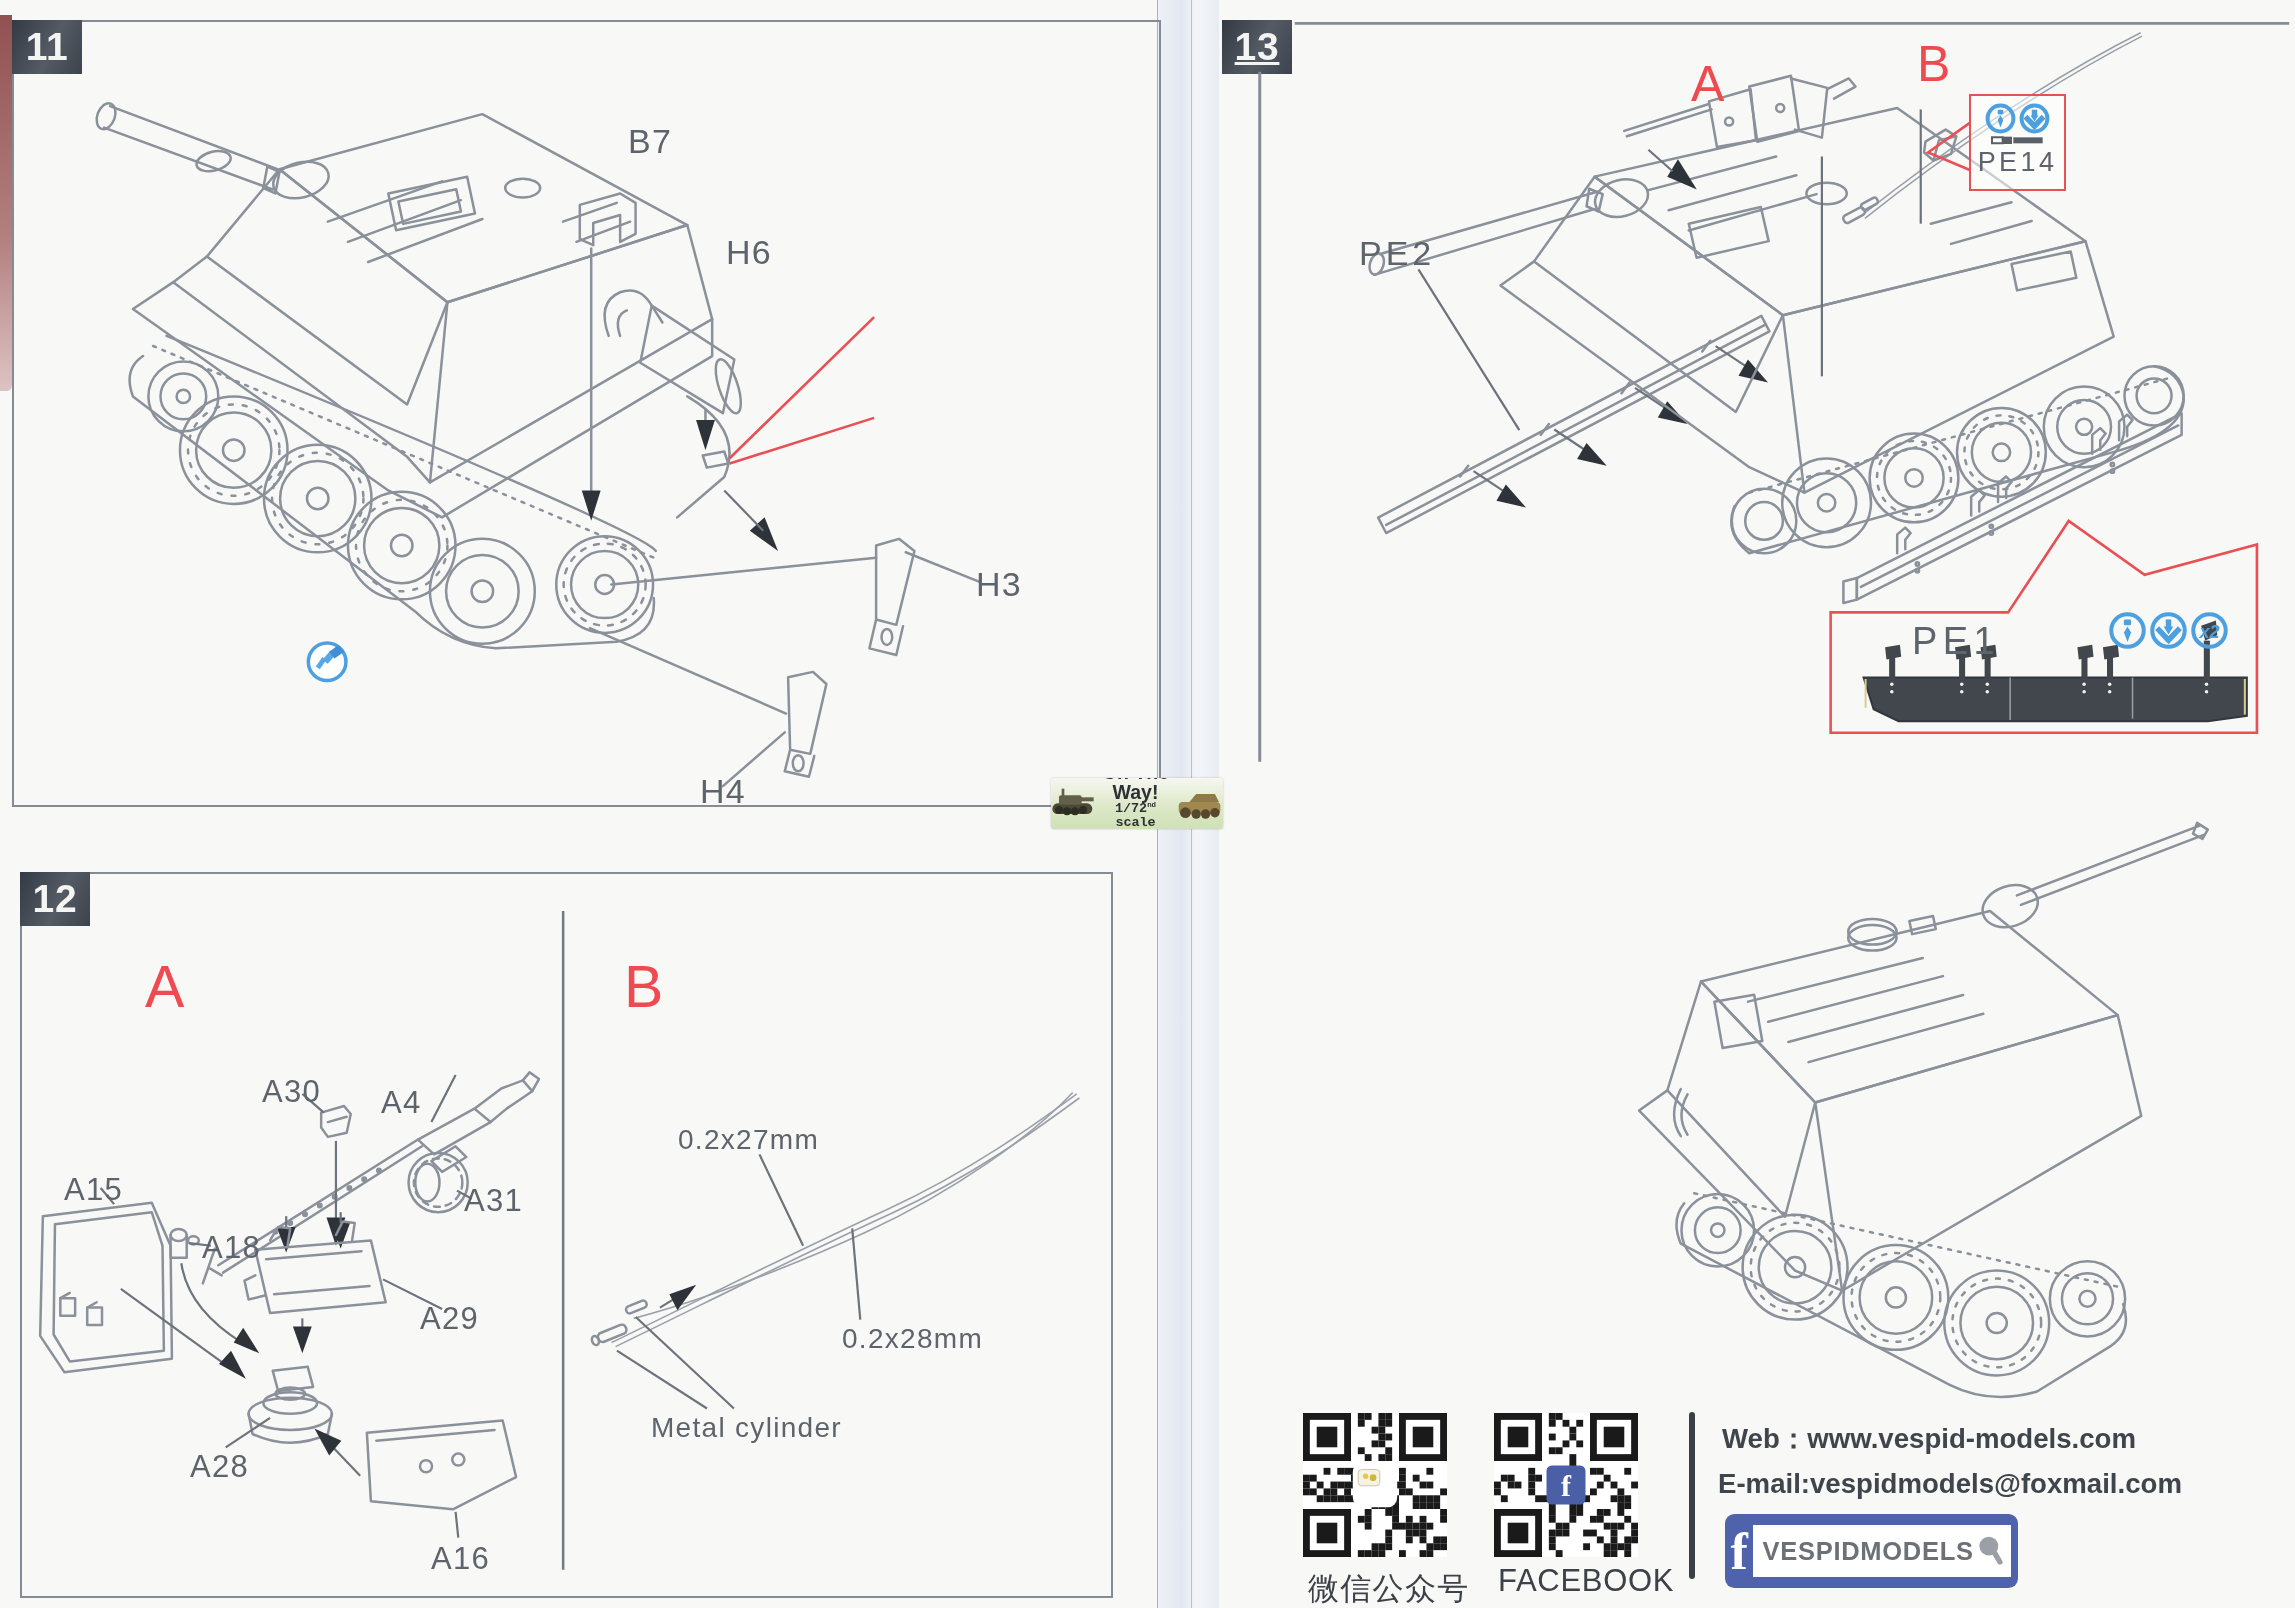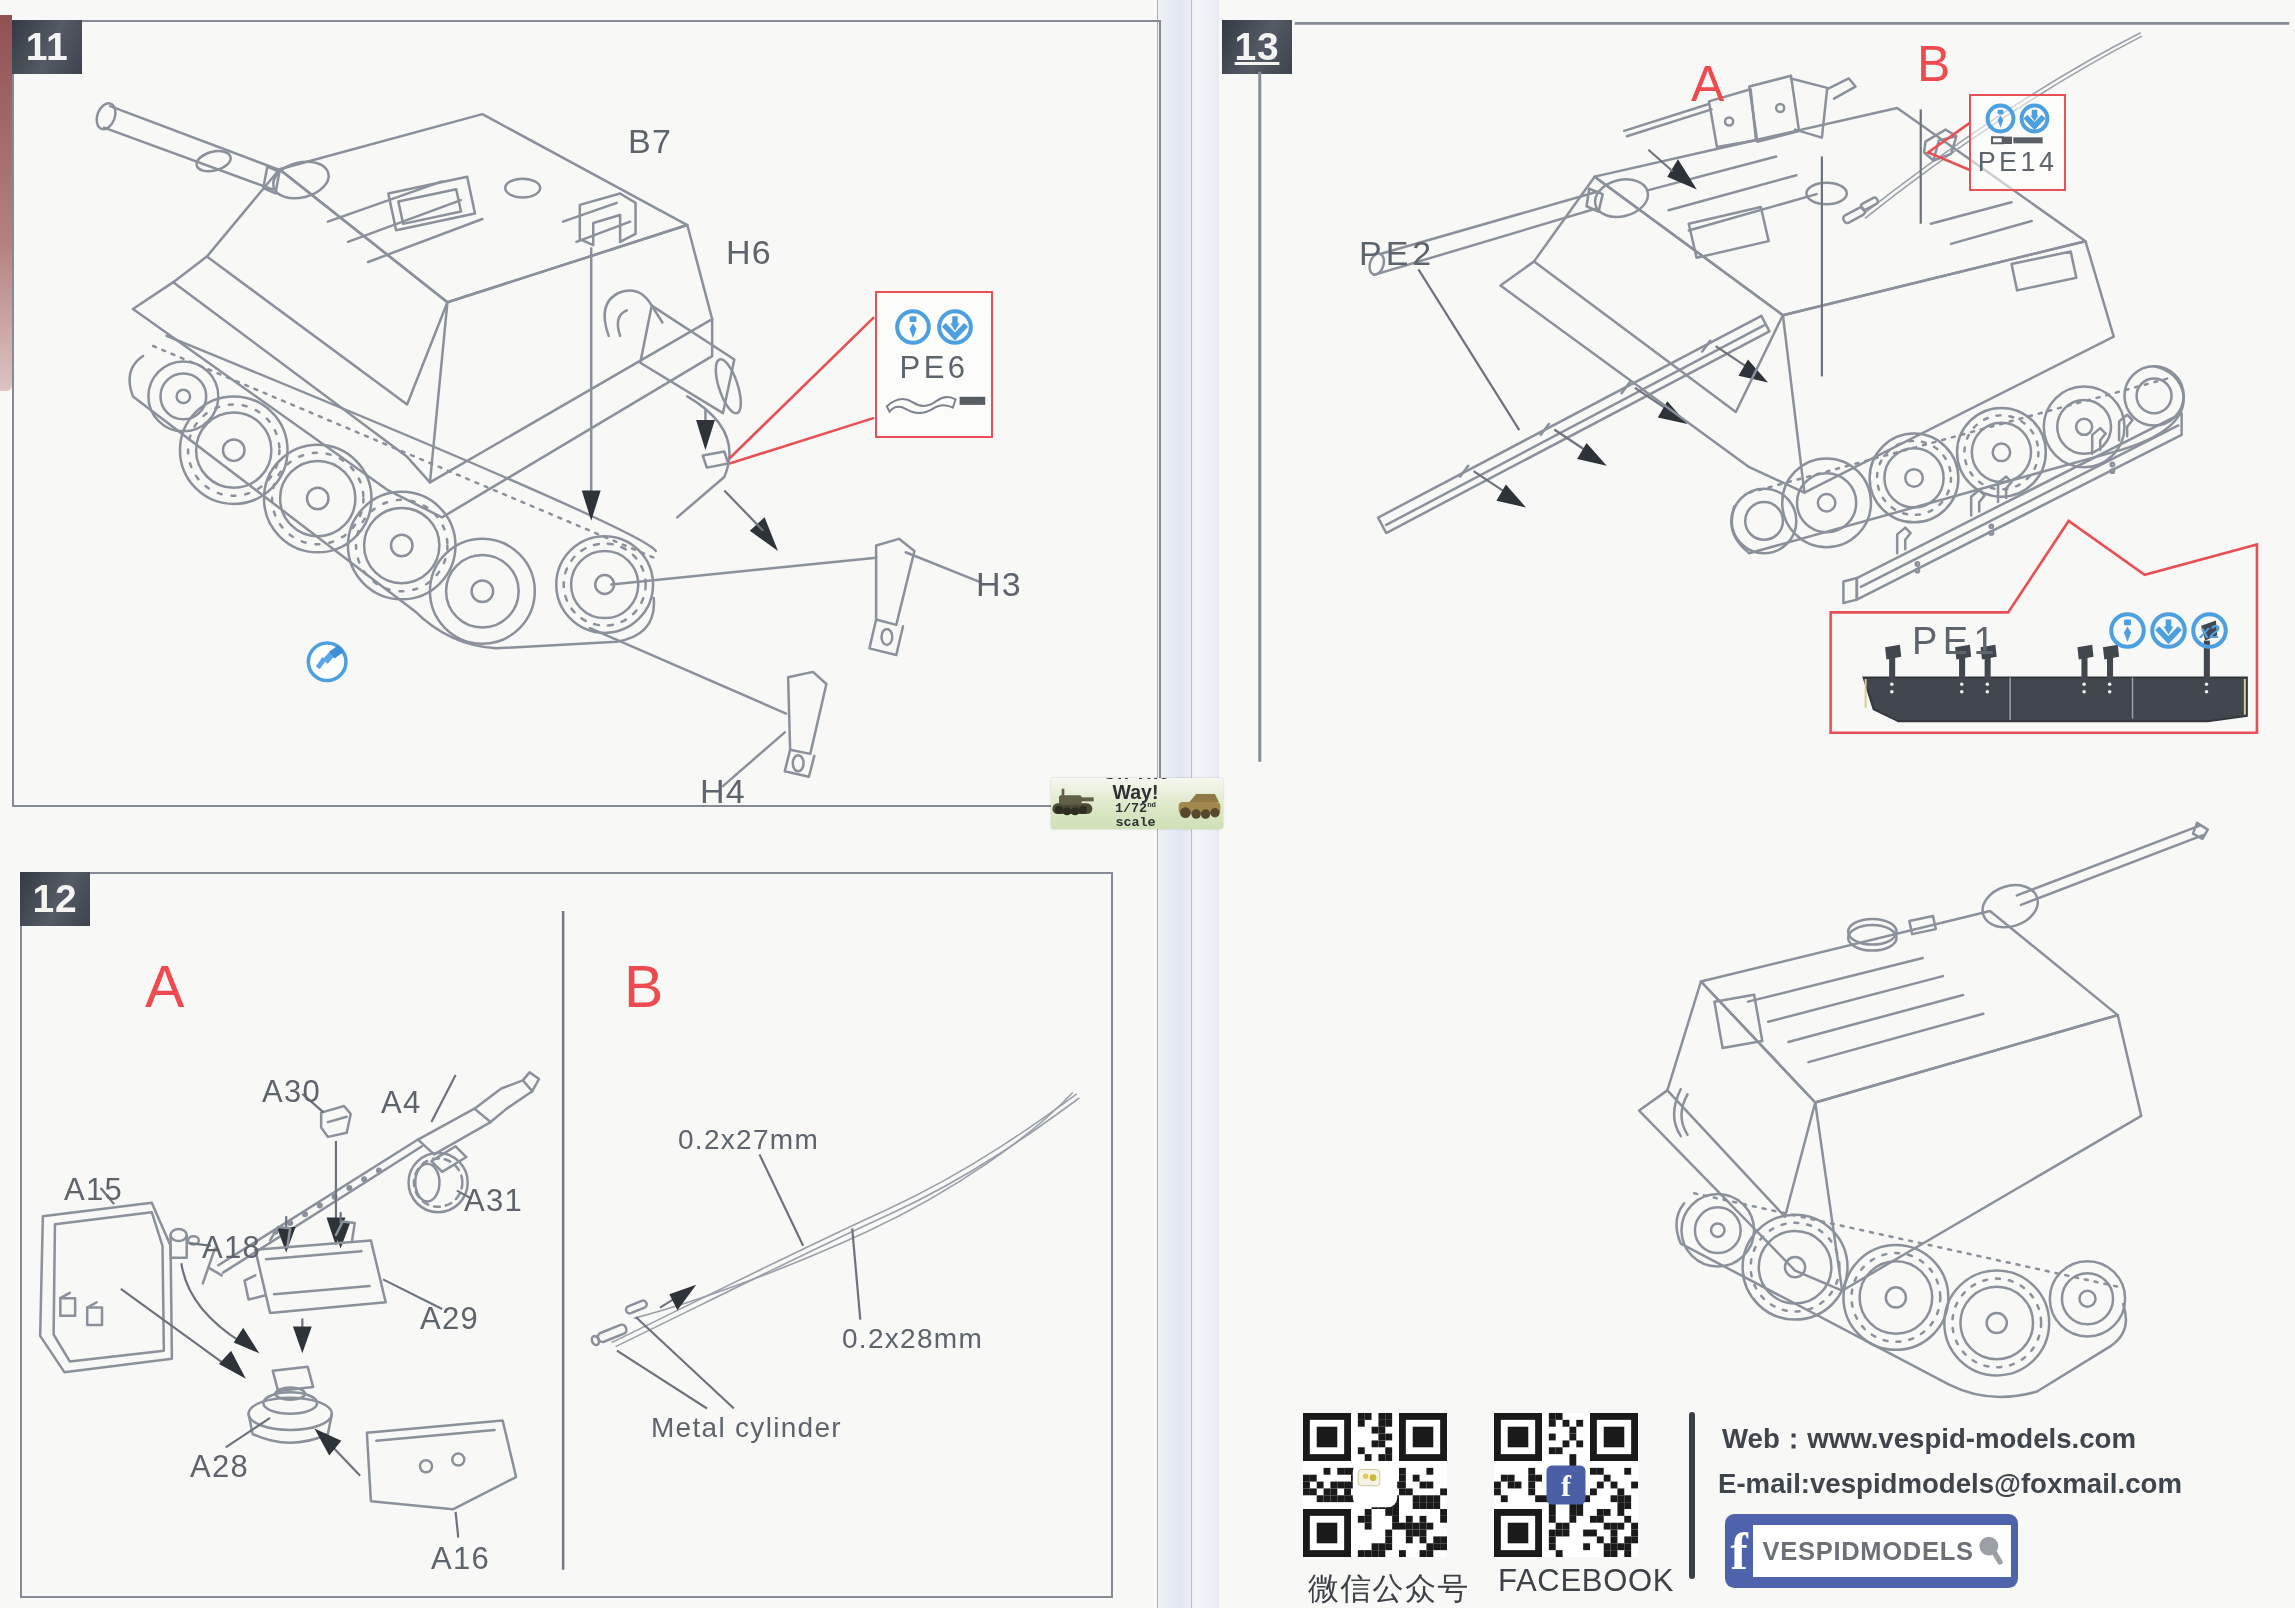--- a/index.html
+++ b/index.html
@@ -178,35 +178,20 @@
       <polygon fill="#5aa7e8" points="462,952 474,938 482,944 470,958"></polygon>
       <polygon fill="#3f8fd6" points="472,940 486,930 494,940 480,950"></polygon>
     </g>
   </svg>
 
   <div class="plabel" style="left:628px;top:122px;font-size:34px;">B7</div>
   <div class="plabel" style="left:726px;top:233px;font-size:34px;">H6</div>
   <div class="plabel" style="left:976px;top:565px;font-size:34px;">H3</div>
   <div class="plabel" style="left:700px;top:772px;font-size:34px;">H4</div>
 
-  <div class="pebox" style="left:875px;top:291px;width:114px;height:143px;">
-    <div style="display:flex;gap:4px;margin-top:15px;">
-      <svg class="bicon" width="38" height="38" viewBox="0 0 56 56">
-          <use href="#ic-glue"></use>
-        </svg>
-      <svg class="bicon" width="38" height="38" viewBox="0 0 56 56">
-          <use href="#ic-bend"></use>
-        </svg>
-    </div>
-    <div class="pename" style="font-size:31px;margin-top:4px;">PE6</div>
-    <svg width="108" height="31" viewBox="0 0 160 46">
-      <path d="M10 30 Q30 12 48 24 Q66 36 84 22 Q98 12 112 20 L108 32 Q92 24 78 34 Q58 46 38 34 Q24 26 14 38 Z" fill="none" stroke="#7d838d" stroke-width="2"></path>
-      <rect x="118" y="16" width="38" height="12" fill="#585d64"></rect>
-    </svg>
-  </div>
 
   <div class="frame" style="left:20px;top:872px;width:1089px;height:722px;"></div>
   <div class="stepbox" style="left:20px;top:872px;">
     <span>12</span>
   </div>
 
   <svg class="abs" style="left:20px;top:872px;" width="1089" height="722" viewBox="0 0 1620 1074">
     <line x1="808" y1="58" x2="808" y2="1038" stroke="#747a83" stroke-width="2.5"></line>
 
     <g class="art">

